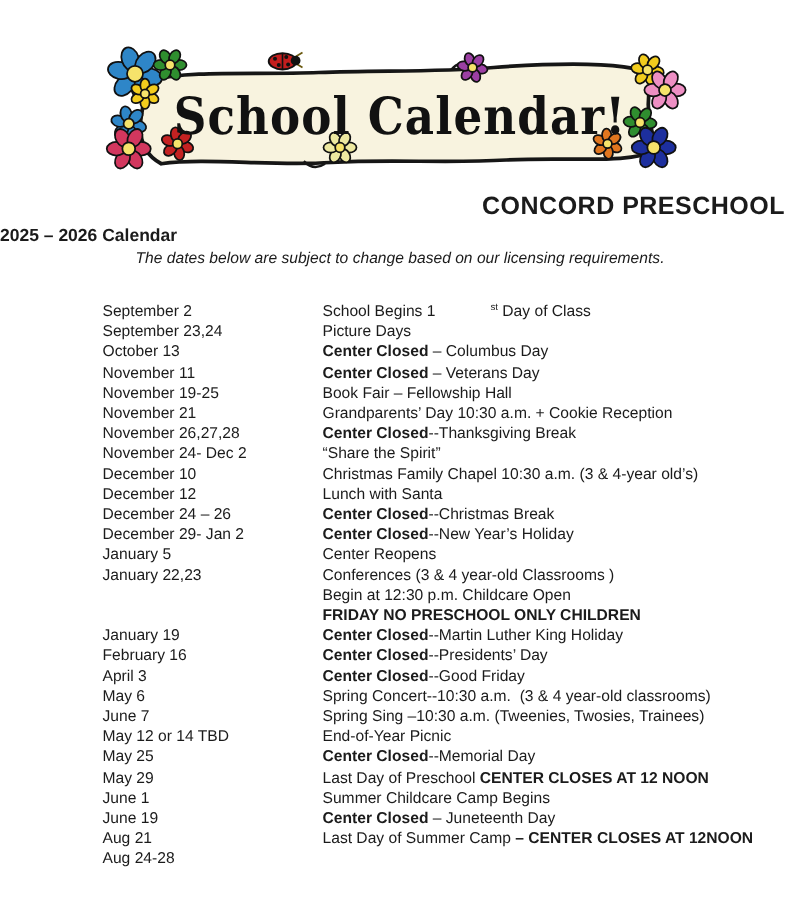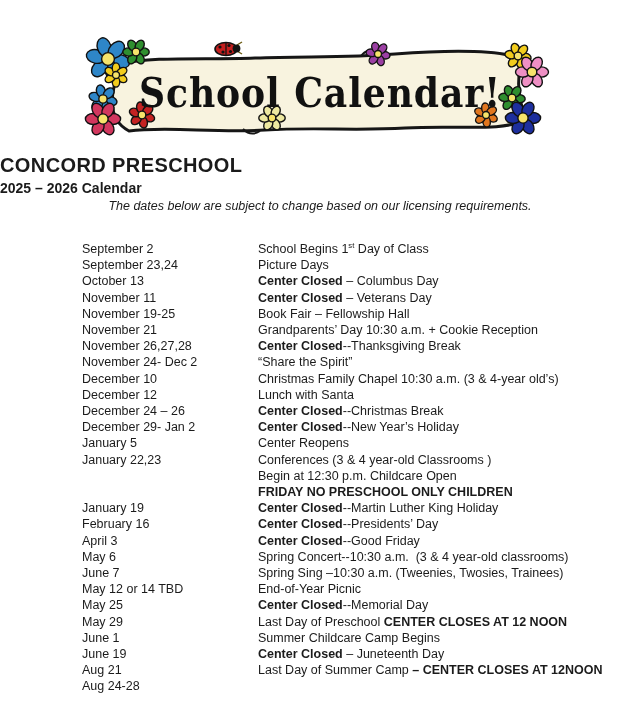--- a/index.html
+++ b/index.html
@@ -7,37 +7,37 @@
     width:640px;height:724px;background:#ffffff;overflow:hidden;
     font-family:"Liberation Sans",sans-serif;color:#1b1b1b;
   }
   .banner{width:490px;margin:33px auto 0;position:relative;}
   .banner svg{display:block;}
   .banner-title-text{
     font-family:"DejaVu Serif",serif;font-weight:bold;
     letter-spacing:1px;
   }
   .school-name{
-    text-align:left;font-size:20px;font-weight:bold;
-    margin:9px 0 0;letter-spacing:.4px;
+    text-align:right;font-size:20px;font-weight:bold;
+    margin:9px 12px 0;letter-spacing:.4px;
   }
   .calendar-year{
     text-align:left;font-size:14px;font-weight:bold;margin:3px 0 0;
   }
   .disclaimer{
     text-align:center;font-style:italic;font-size:12.5px;margin:3px 0 0;
   }
   .calendar{
     margin:28px 0 0 82px;font-size:12.5px;line-height:16.2px;
   }
   .cal-row{display:flex;align-items:center;}
   .cal-date{width:176px;flex:none;white-space:pre;}
   .cal-event{white-space:pre;}
   .cal-event .b{font-weight:bold;}
-  .cal-event sup{font-size:0.62em;line-height:0;}
+  .cal-event sup{font-size:0.62em;line-height:0;margin-left:44px;}
 </style>
 </head>
 <body>
 
 <div class="banner">
   <svg viewBox="0 0 490 112" width="490" height="112" aria-hidden="true">
     <path d="M 44,31
              C 80,23 130,27 180,25
              C 230,23 270,25 320,21
              C 360,18 425,15 449,27

